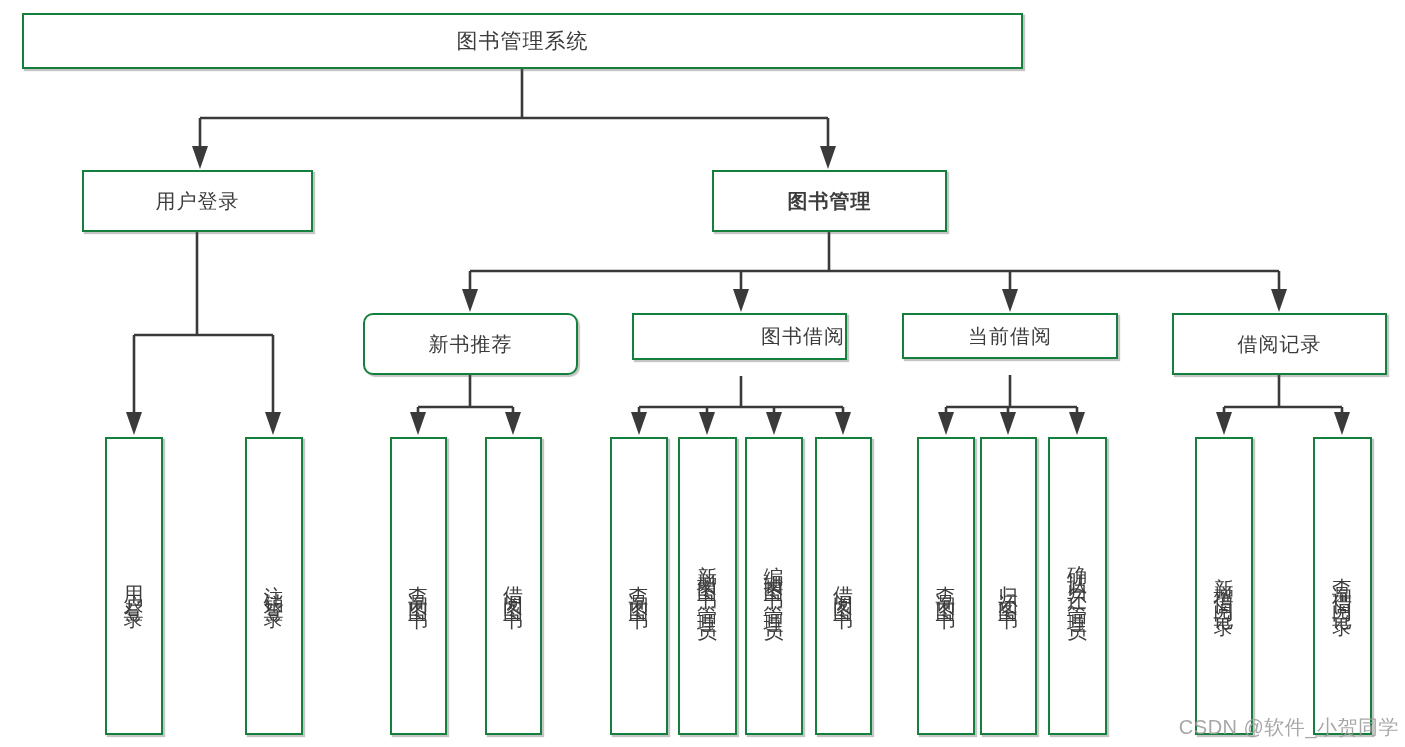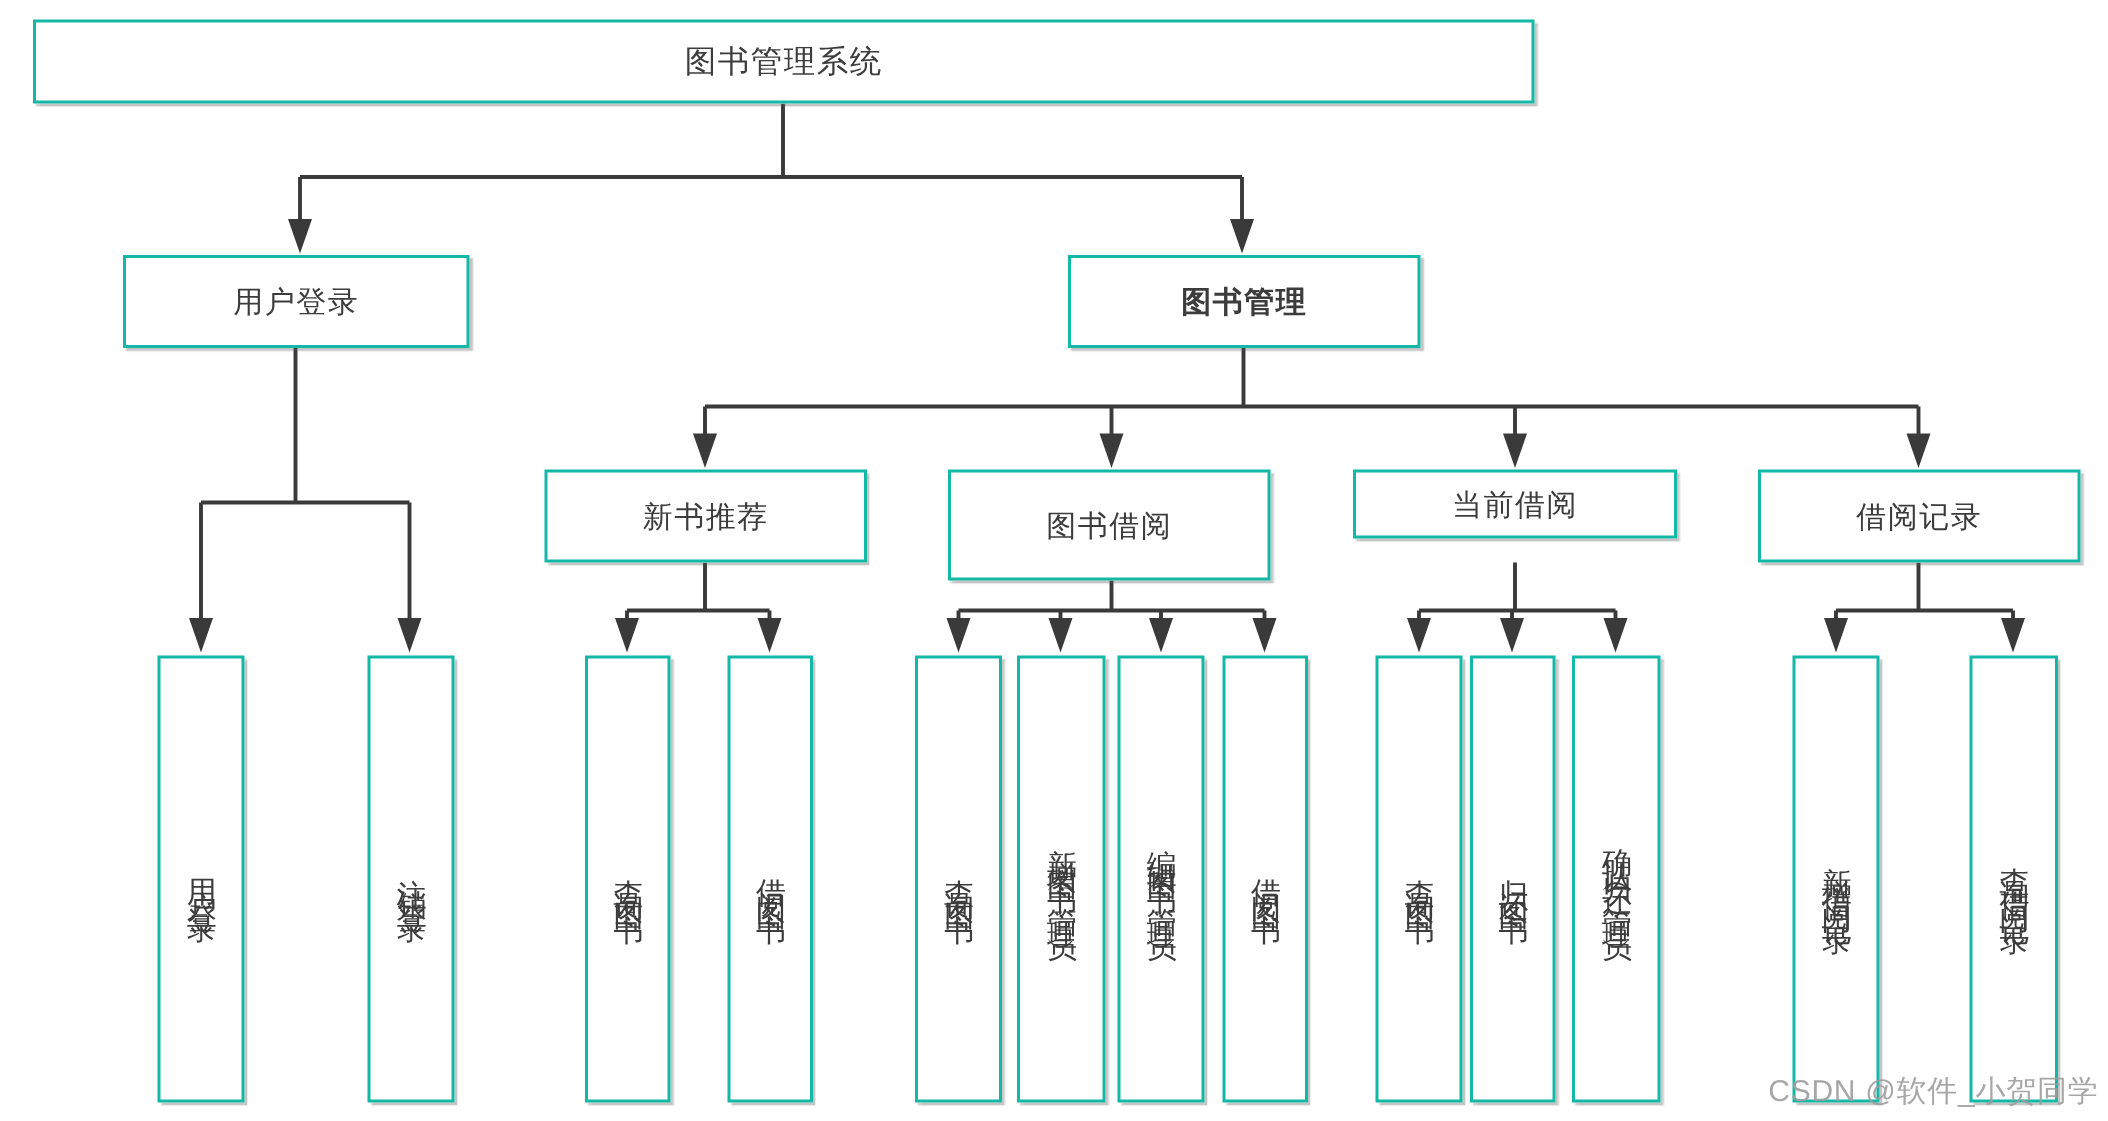--- a/index.html
+++ b/index.html
@@ -14,21 +14,21 @@
   .connectors {
     position: absolute;
     left: 0; top: 0;
     width: 1405px; height: 747px;
     pointer-events: none;
   }
   .box {
     position: absolute;
     box-sizing: border-box;
     background: #ffffff;
-    border: 2px solid #14b8a6;
+    border: 2px solid #15803d;
     box-shadow: 2px 2px 1px rgba(90,90,90,0.35);
     display: flex;
     align-items: center;
     justify-content: center;
     color: #3c3c3c;
     z-index: 2;
   }
   .box-h { font-size: 20px; letter-spacing: 1px; }
   .box-v {
     writing-mode: vertical-rl;
@@ -114,24 +114,24 @@
     <span>图书管理系统</span>
   </div>
 
   <div class="box box-h" style="left:82px; top:170px; width:231px; height:62px;">
     <span>用户登录</span>
   </div>
   <div class="box box-h" style="left:712px; top:170px; width:235px; height:62px;font-weight:bold;">
     <span>图书管理</span>
   </div>
 
-  <div class="box box-h" style="left:363px; top:313px; width:215px; height:62px;">
+  <div class="box box-h" style="left:363px; top:313px; width:215px; height:62px;border-radius:10px;">
     <span>新书推荐</span>
   </div>
-  <div class="box box-h" style="left:632px; top:313px; width:215px; height:74px;">
+  <div class="box box-h" style="left:632px; top:313px; width:215px; height:47px;justify-content:flex-end;">
     <span>图书借阅</span>
   </div>
   <div class="box box-h" style="left:902px; top:313px; width:216px; height:46px;">
     <span>当前借阅</span>
   </div>
   <div class="box box-h" style="left:1172px; top:313px; width:215px; height:62px;">
     <span>借阅记录</span>
   </div>
 
   <div class="box box-v" style="left:105px; top:437px; width:58px; height:298px;">

